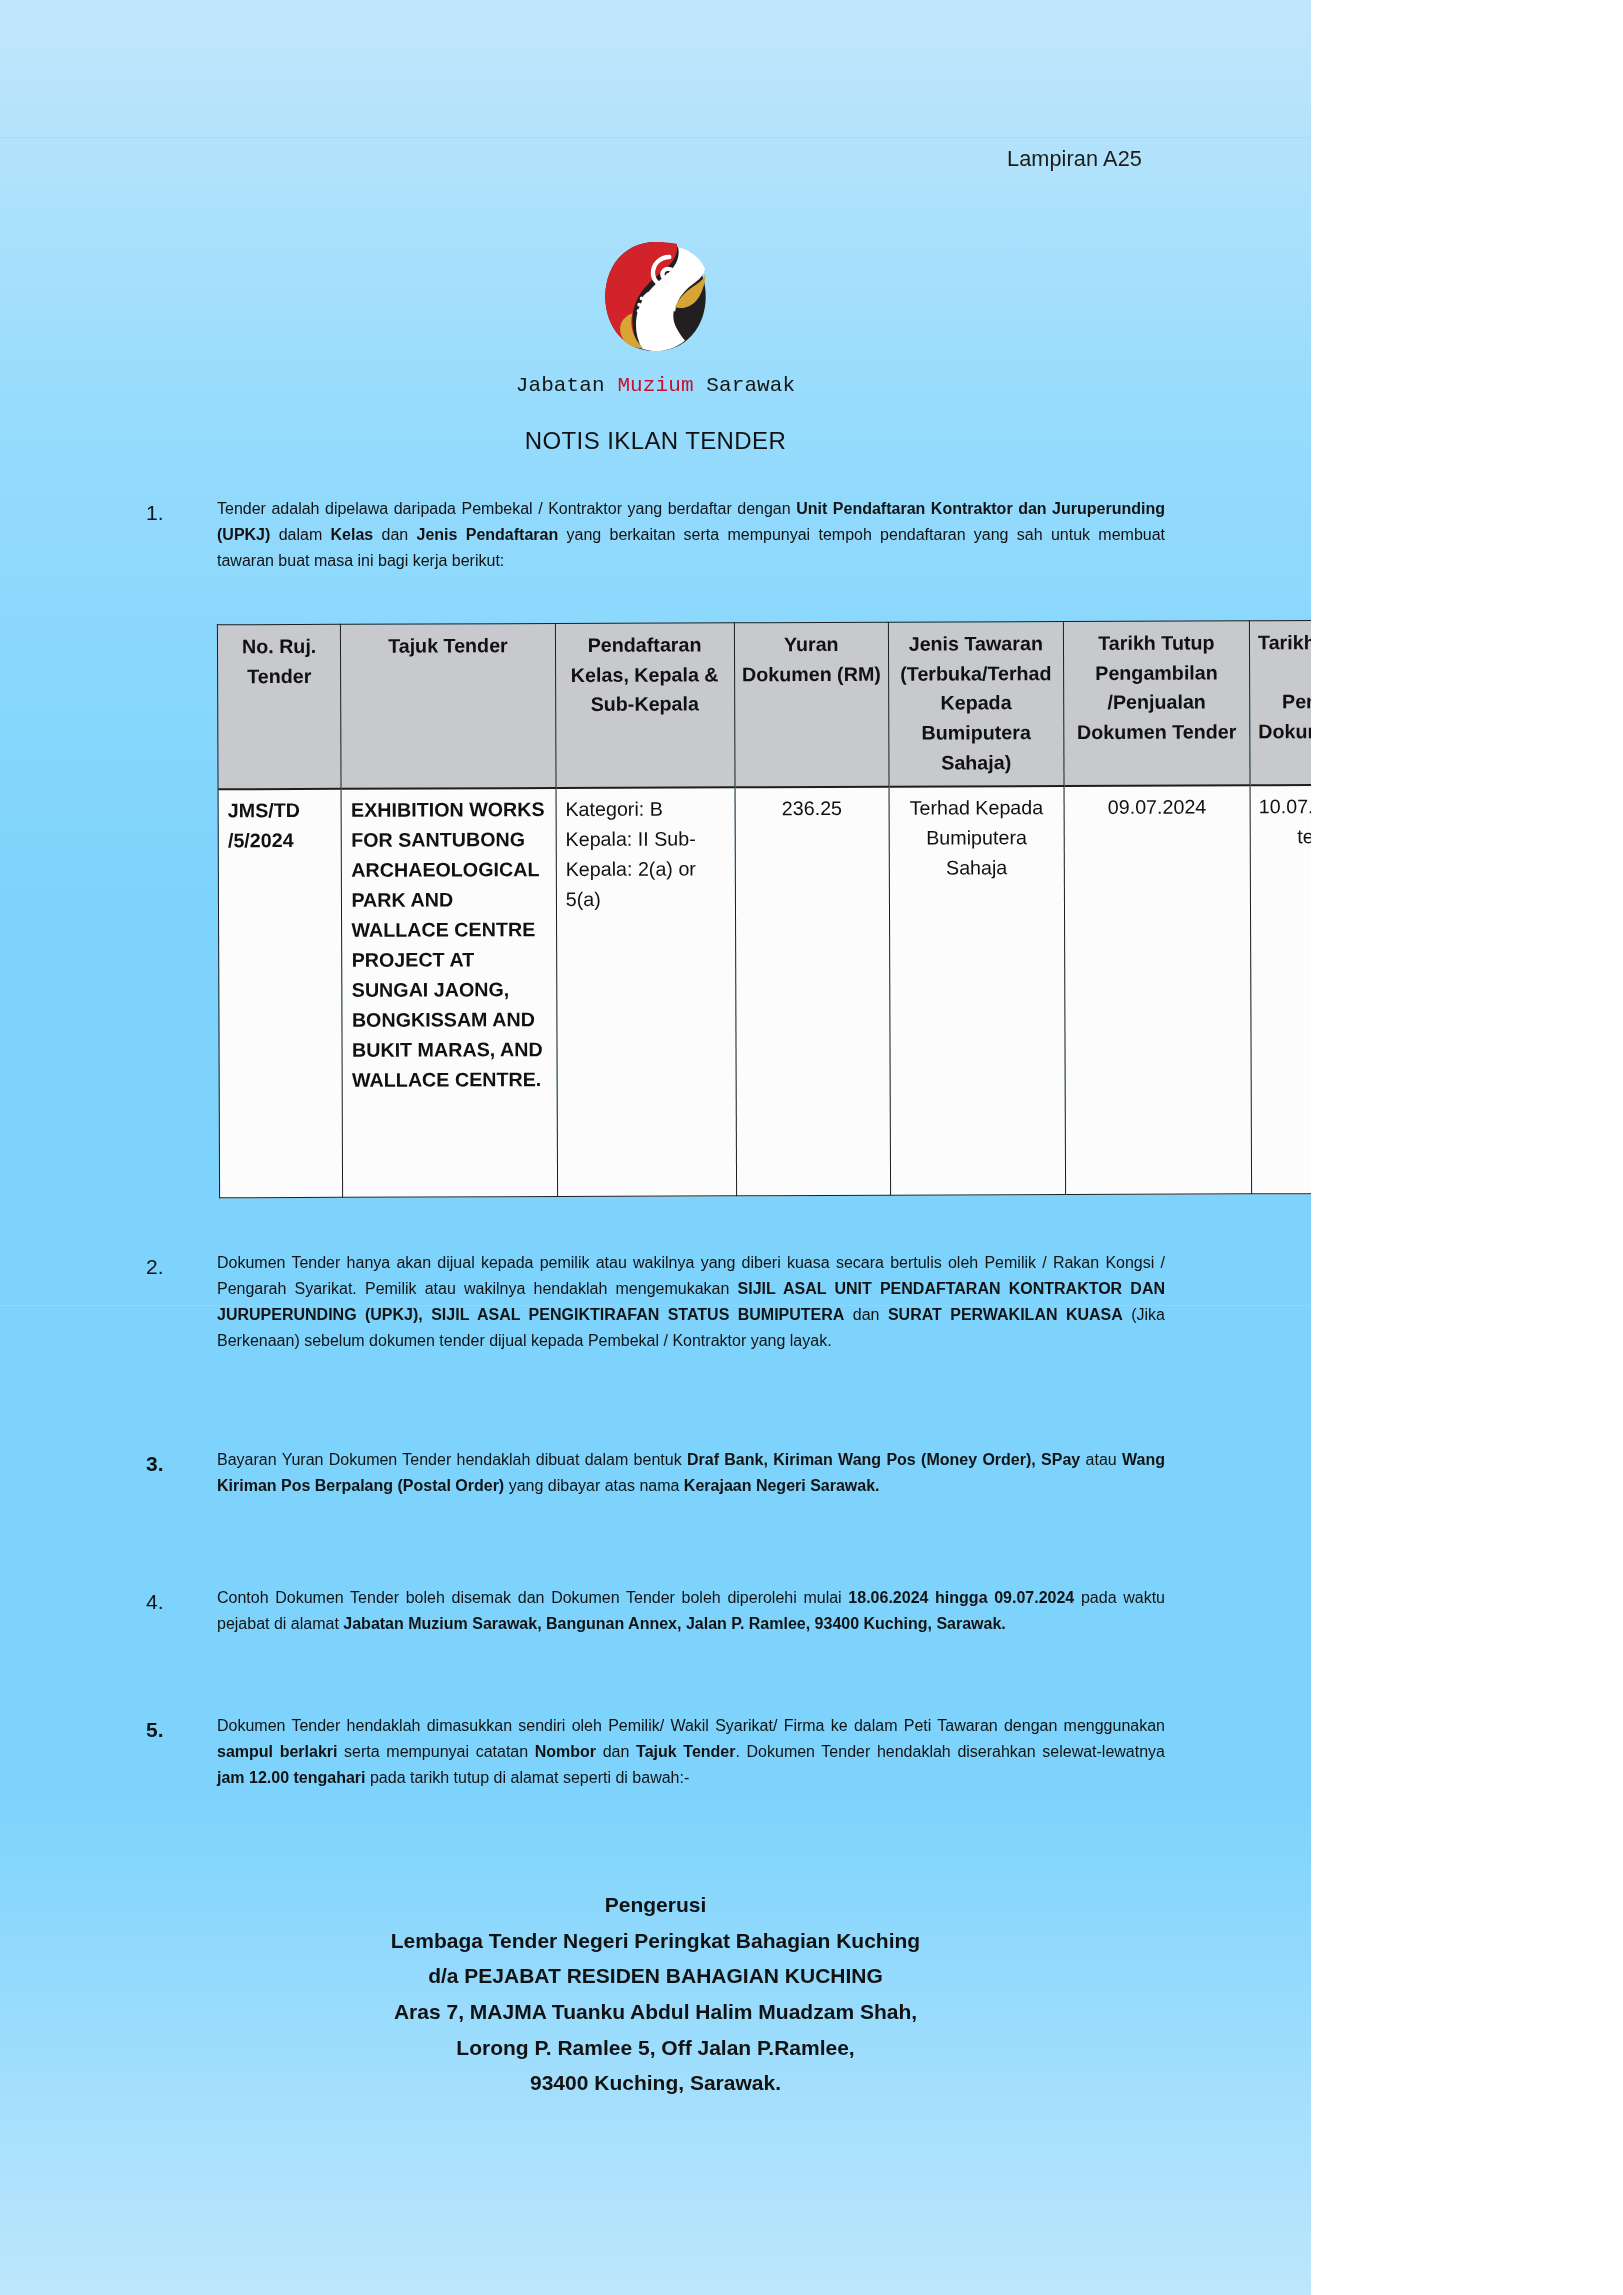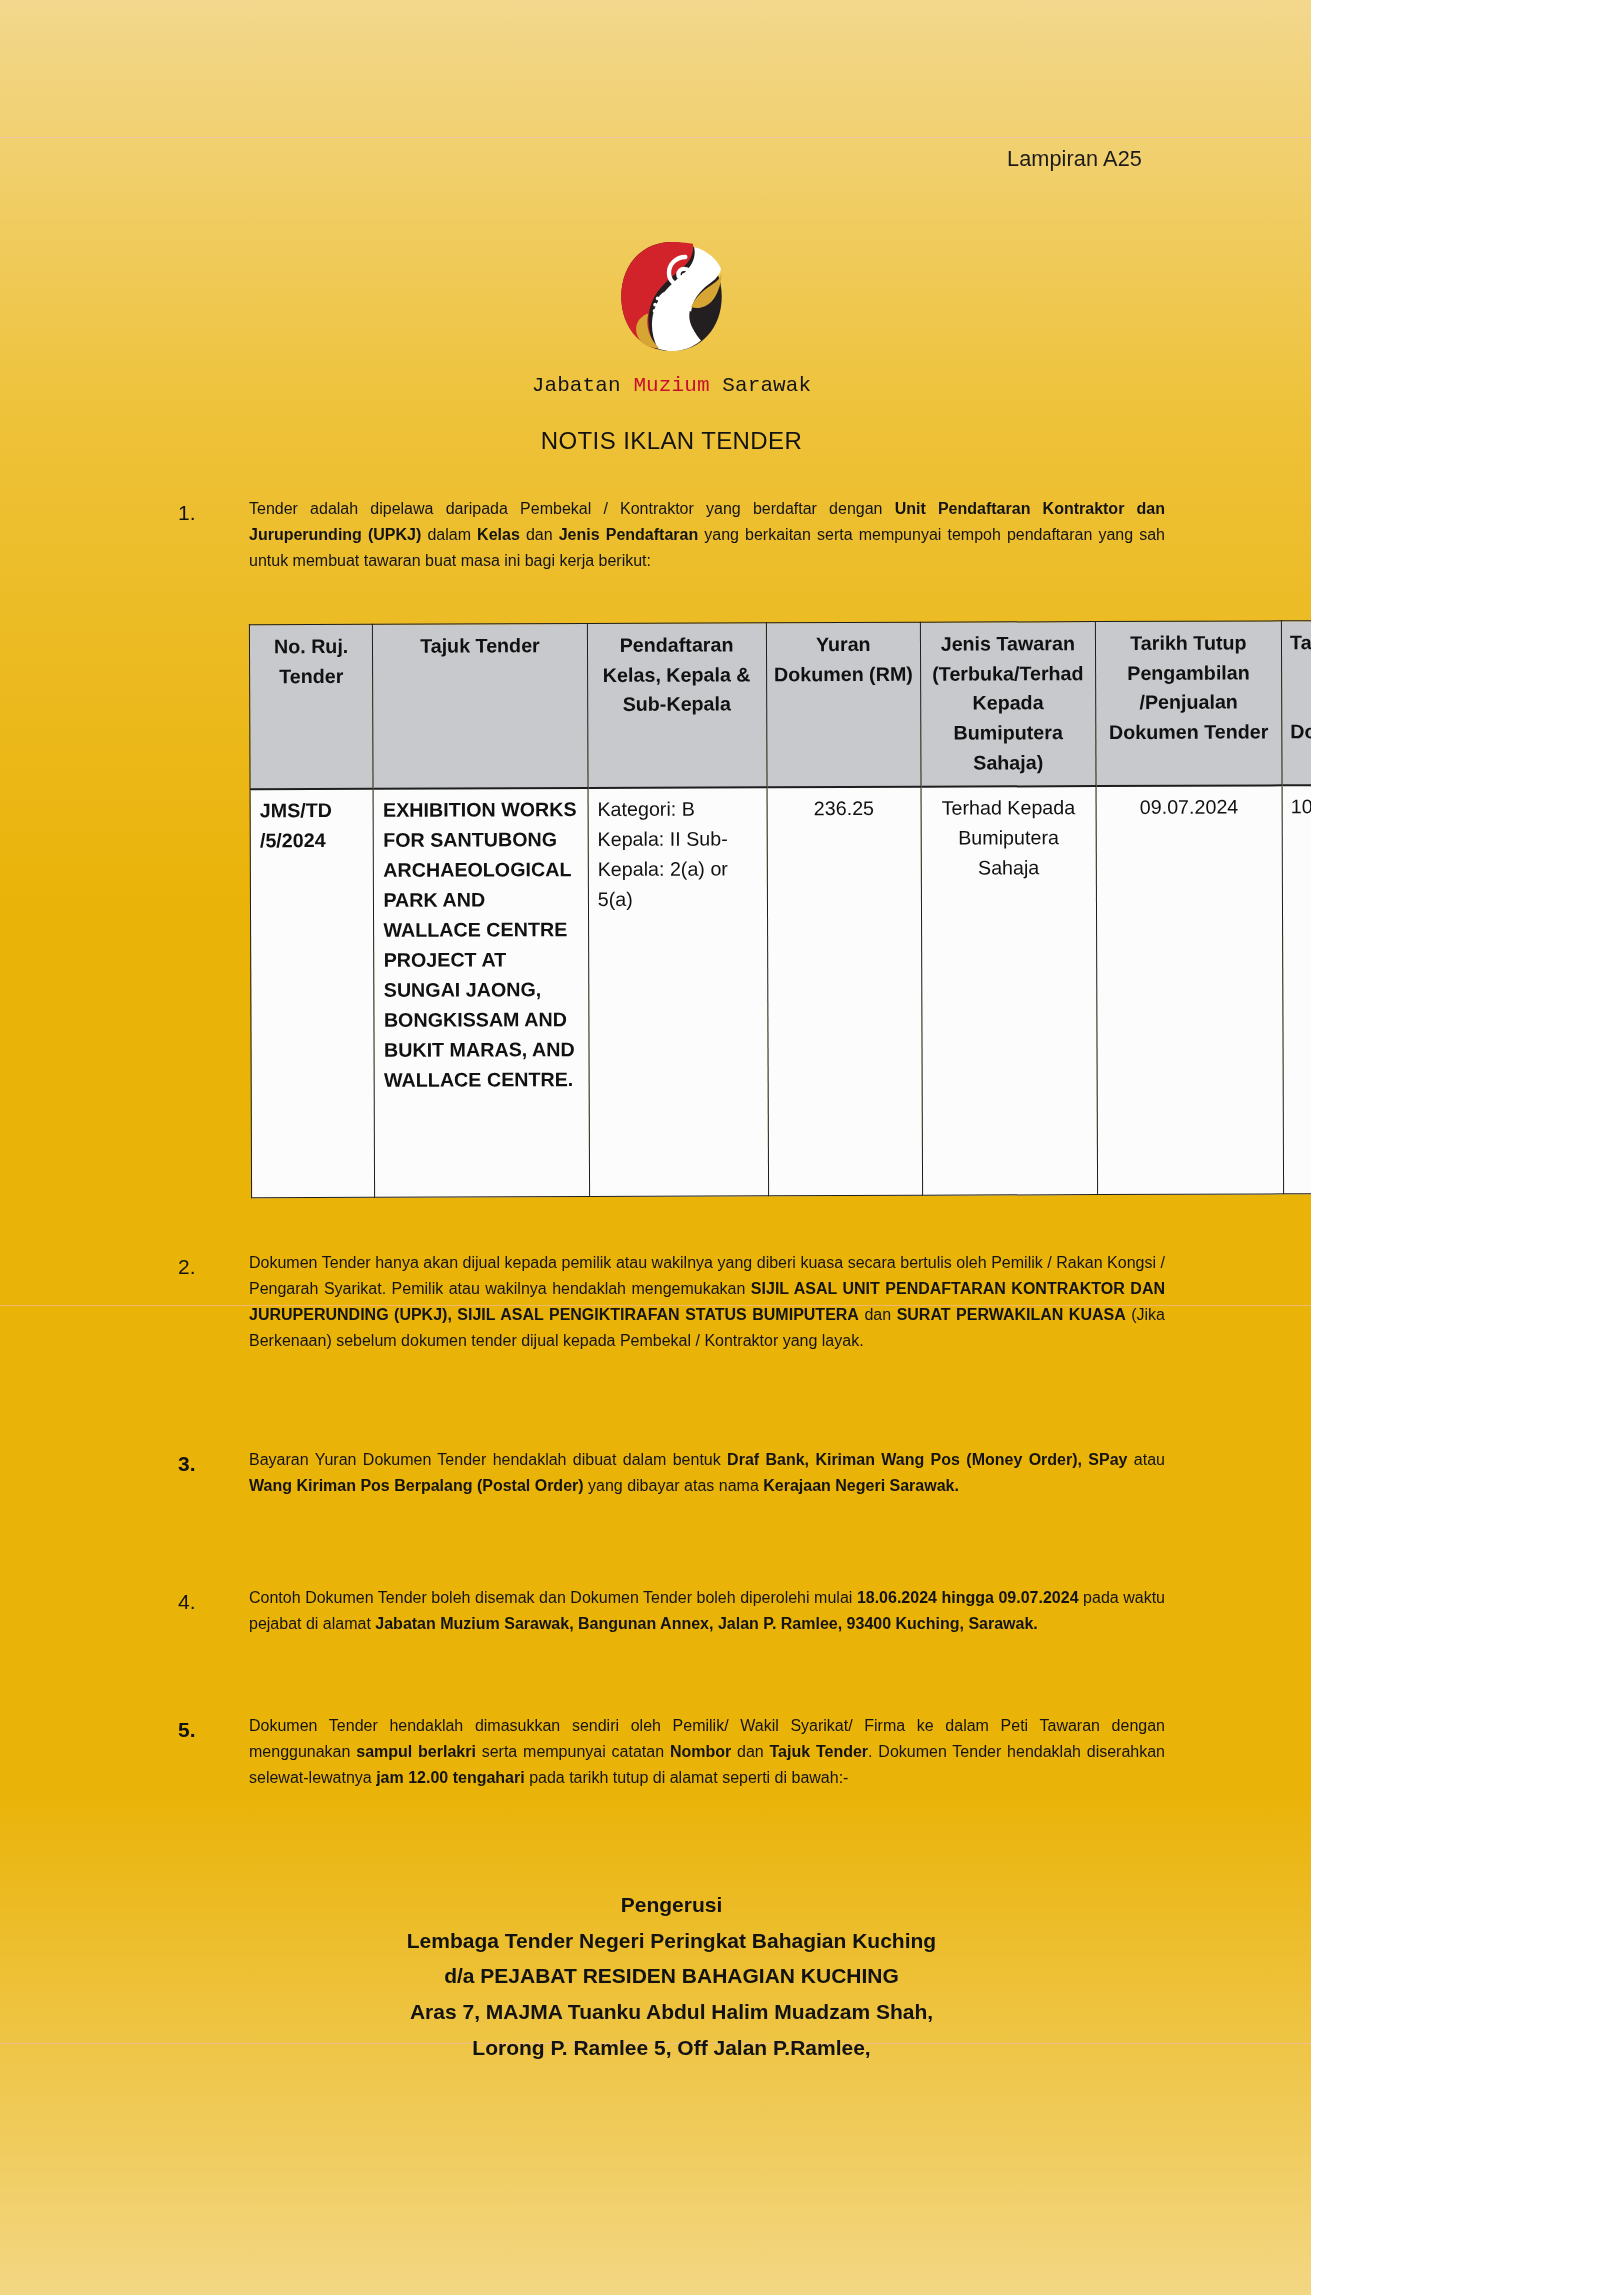--- a/index.html
+++ b/index.html
@@ -7,24 +7,23 @@
     padding: 0;
     background: #ffffff;
   }
   body {
     font-family: "Liberation Sans", sans-serif;
   }
   .page {
     position: relative;
     width: 1311px;
     height: 2295px;
-    background: #eab308;
+    background: #7dd3fc;
     box-sizing: border-box;
     overflow: hidden;
-    padding-left: 32px;
   }
   
   .scan-tint {
     position: absolute;
     inset: 0;
     background:
       linear-gradient(180deg, rgba(250,246,250,0.55) 0%, rgba(253,253,255,0.2) 18%, rgba(255,255,255,0) 40%),
       linear-gradient(0deg, rgba(252,250,253,0.5) 0%, rgba(255,255,255,0) 22%);
     pointer-events: none;
   }
@@ -288,17 +287,18 @@
       <div class="num bold">5.</div>
       <div class="body">Dokumen Tender hendaklah dimasukkan sendiri oleh Pemilik/ Wakil Syarikat/ Firma ke dalam Peti Tawaran dengan menggunakan <b>sampul berlakri</b> serta mempunyai catatan <b>Nombor</b> dan <b>Tajuk Tender</b>. Dokumen Tender hendaklah diserahkan selewat-lewatnya <b>jam 12.00 tengahari</b> pada tarikh tutup di alamat seperti di bawah:-</div>
     </div>
 
     <div class="signature">
       <div>Pengerusi</div>
       <div>Lembaga Tender Negeri Peringkat Bahagian Kuching</div>
       <div>d/a PEJABAT RESIDEN BAHAGIAN KUCHING</div>
       <div>Aras 7, MAJMA Tuanku Abdul Halim Muadzam Shah,</div>
       <div>Lorong P. Ramlee 5, Off Jalan P.Ramlee,</div>
+      <div>93400 Kuching, Sarawak.</div>
     </div>
 
   </div>
 </div>
 
 
 </body></html>

